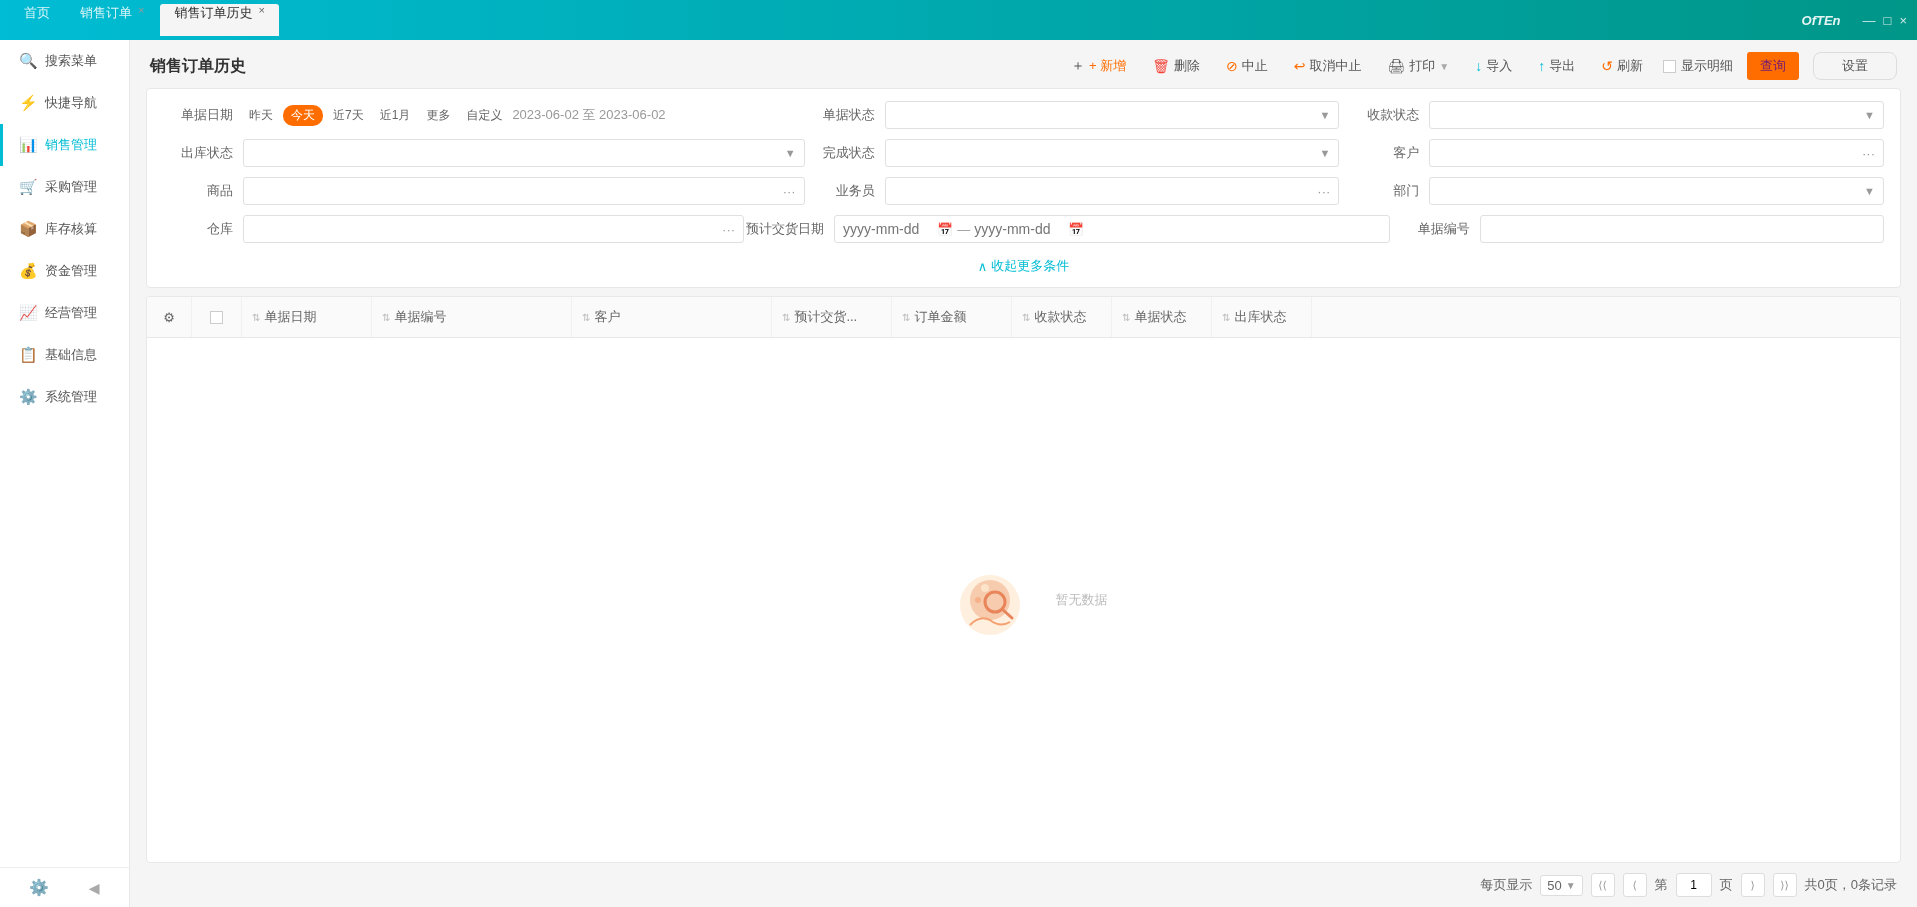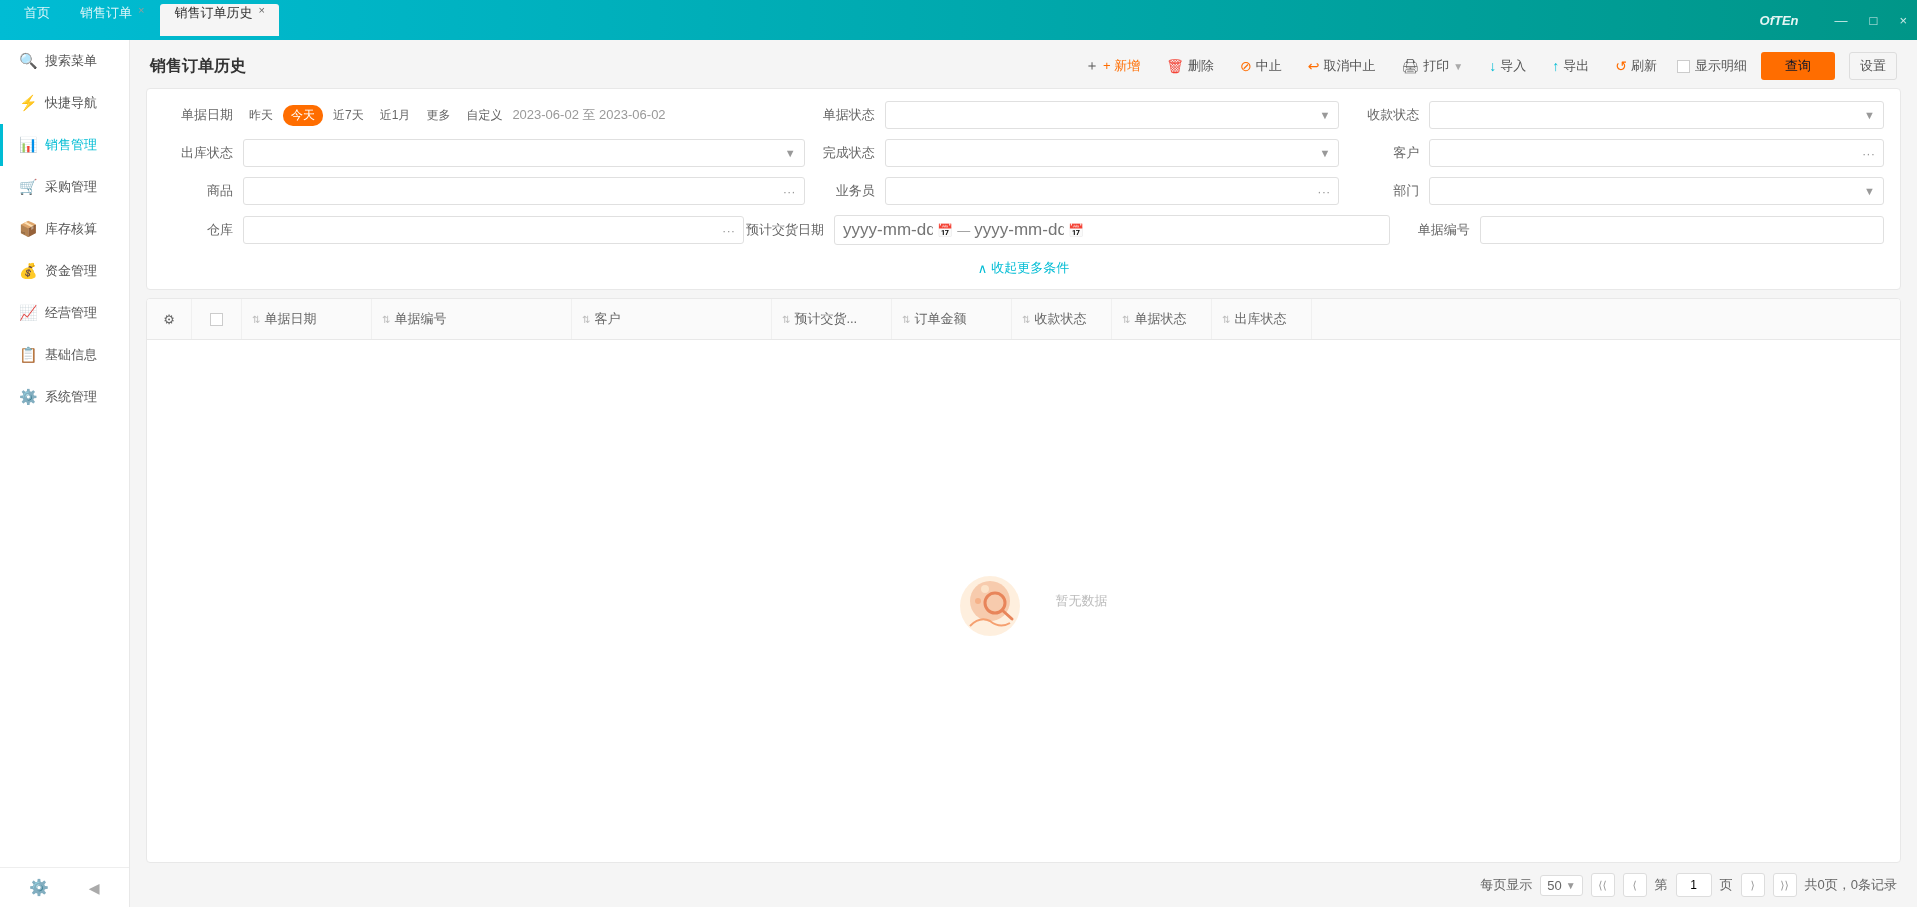--- a/index.html
+++ b/index.html
@@ -33,21 +33,21 @@
     .tab-item .close-icon {
       font-size: 11px;
       color: #999;
       cursor: pointer;
     }
     .tab-item.active .close-icon { color: #666; }
     .top-bar-right {
       margin-left: auto;
       display: flex;
       align-items: center;
-      gap: 16px;
+      gap: 2px;
       color: rgba(255,255,255,0.85);
       font-size: 12px;
     }
     .brand-text {
       color: rgba(255,255,255,0.9);
       font-size: 13px;
       font-style: italic;
       font-weight: bold;
     }
 
@@ -120,22 +120,22 @@
       align-items: center;
       gap: 4px;
       cursor: pointer;
       color: #555;
       font-size: 13px;
       padding: 4px 6px;
     }
     .toolbar-btn .btn-icon { font-size: 14px; }
     .toolbar-btn.primary {
       background: #ff6d00;
-      color: #0f172a;
-      padding: 5px 24px;
+      color: #701a75;
+      padding: 5px 13px;
       border-radius: 3px;
     }
     .display-toggle {
       display: flex;
       align-items: center;
       gap: 5px;
       cursor: pointer;
       color: #555;
       font-size: 12px;
     }
@@ -235,21 +235,21 @@
       border-radius: 3px;
       flex: 1;
       padding: 4px 8px;
       min-height: 28px;
       background: #fff;
       gap: 4px;
     }
     .filter-date-range input {
       border: none;
       outline: none;
-      font-size: 17px;
+      font-size: 14px;
       color: #999;
       background: transparent;
       width: 90px;
     }
     .filter-date-range .cal-icon { color: #ccc; font-size: 13px; cursor: pointer; }
     .filter-date-range .dash { color: #999; }
     .collapse-row {
       text-align: center;
       color: #00bcd4;
       font-size: 12px;
@@ -469,21 +469,21 @@
           <span class="btn-icon" style="color:#ff6d00;">↺</span>
           <span>刷新</span>
         </div>
         <div class="display-toggle">
           <span class="checkbox-box"></span>
           <span>显示明细</span>
         </div>
         <div class="toolbar-btn primary">
           <span>查询</span>
         </div>
-        <div class="toolbar-btn" style="border:1px solid #ddd; border-radius:3px; padding:4px 10px;">
+        <div class="toolbar-btn" style="border:1px solid #ddd; border-radius:8px; padding:4px 28px;">
           <span>设置</span>
         </div>
       </div>
     </div>
 
     <div class="filter-area">
 
       <div class="filter-row">
         <div class="filter-group" style="flex:1.8; display:flex; align-items:center;">
           <span class="filter-label">单据日期</span>

